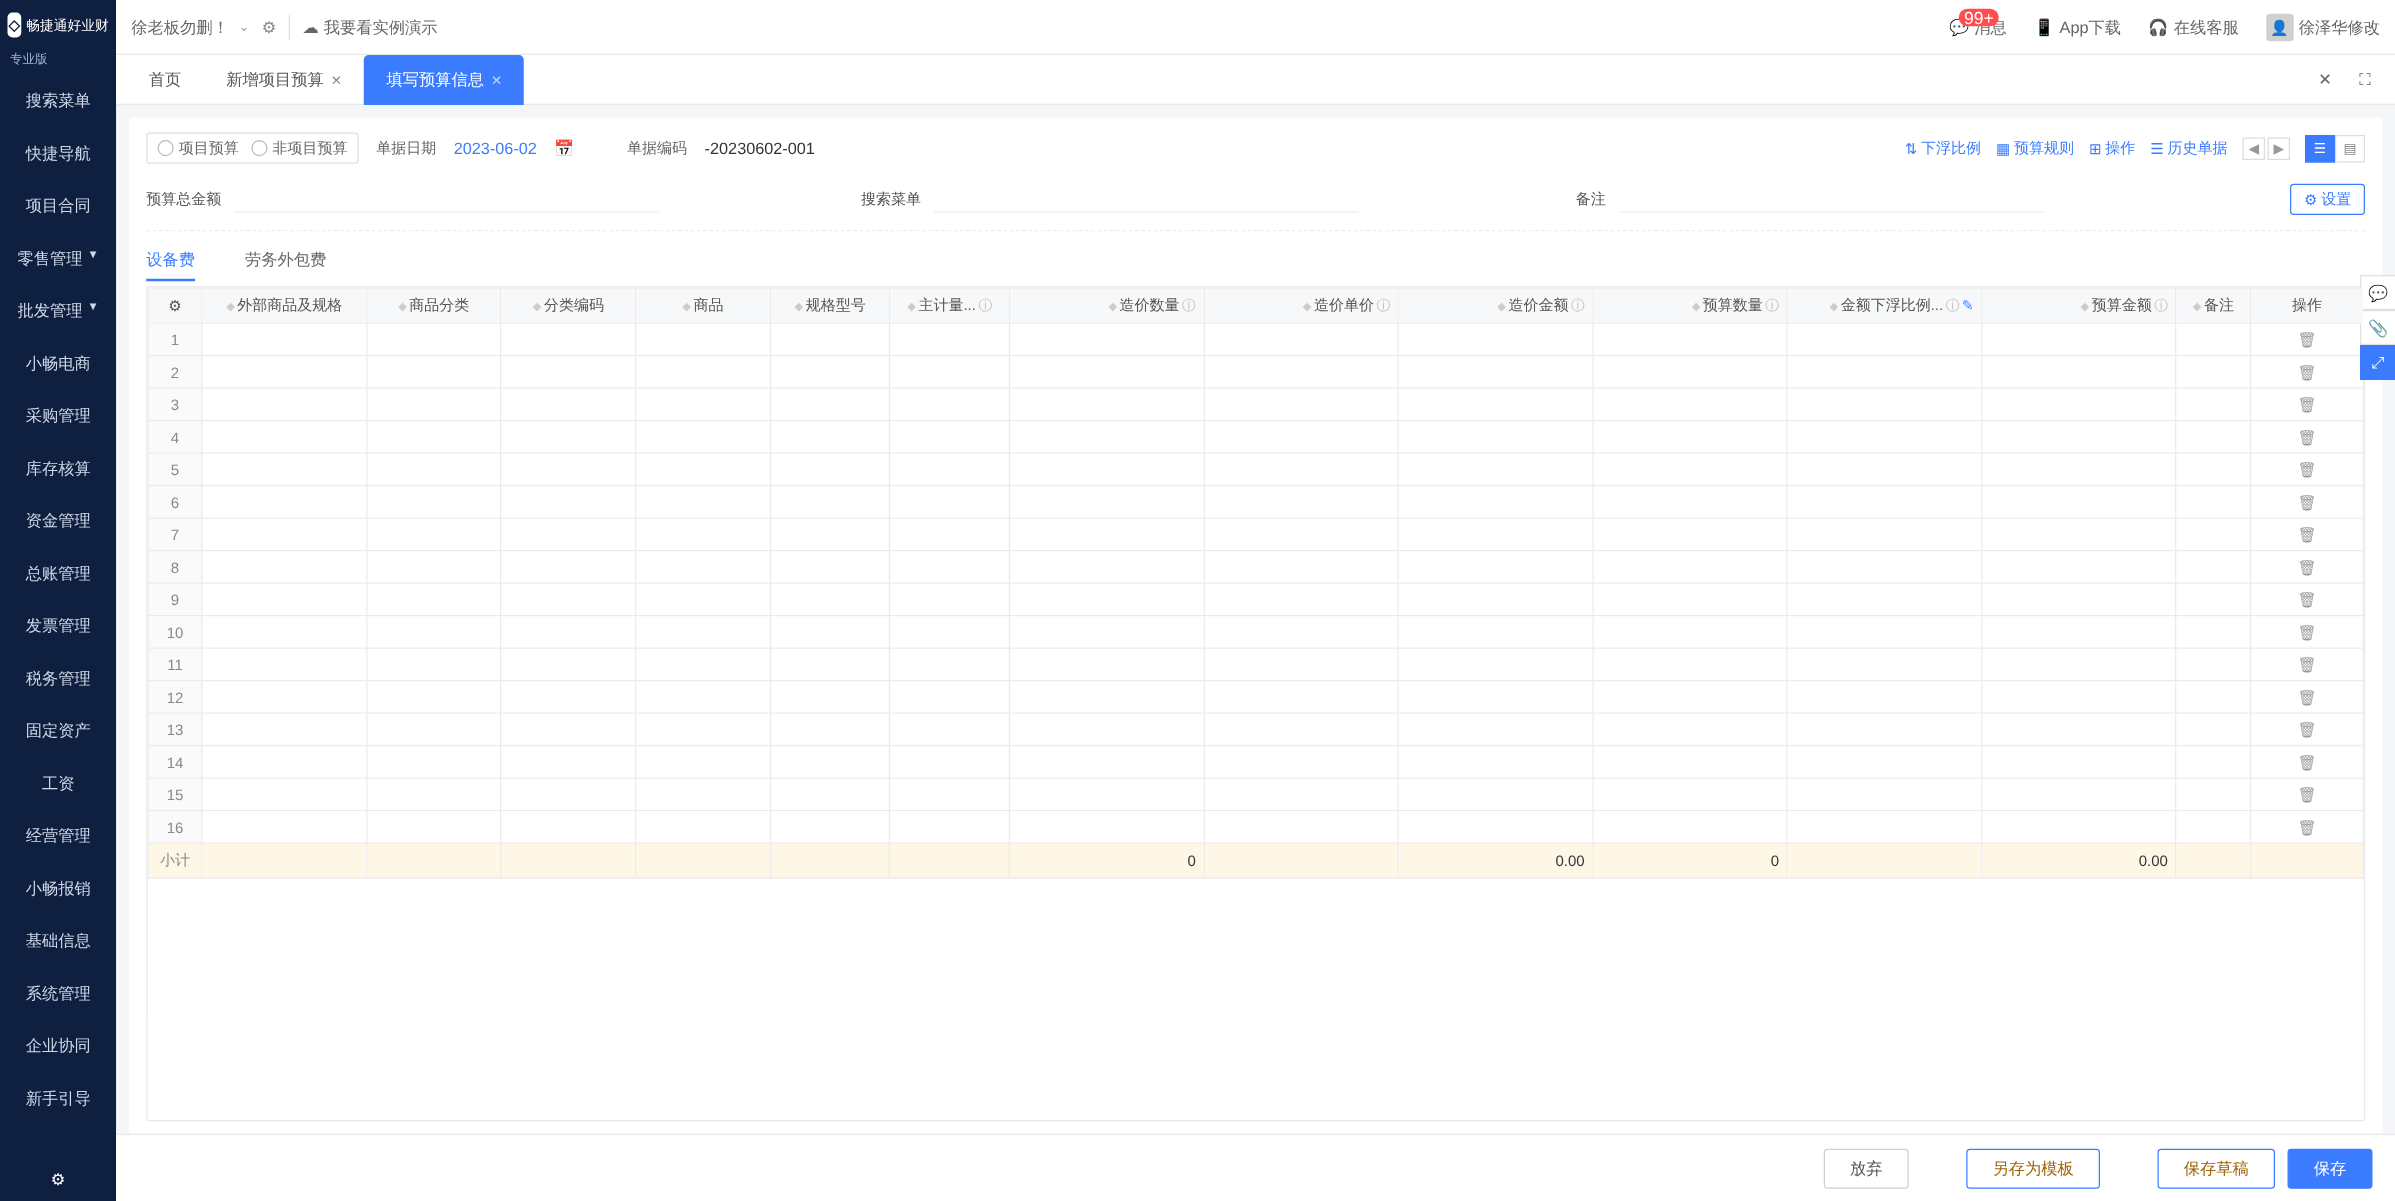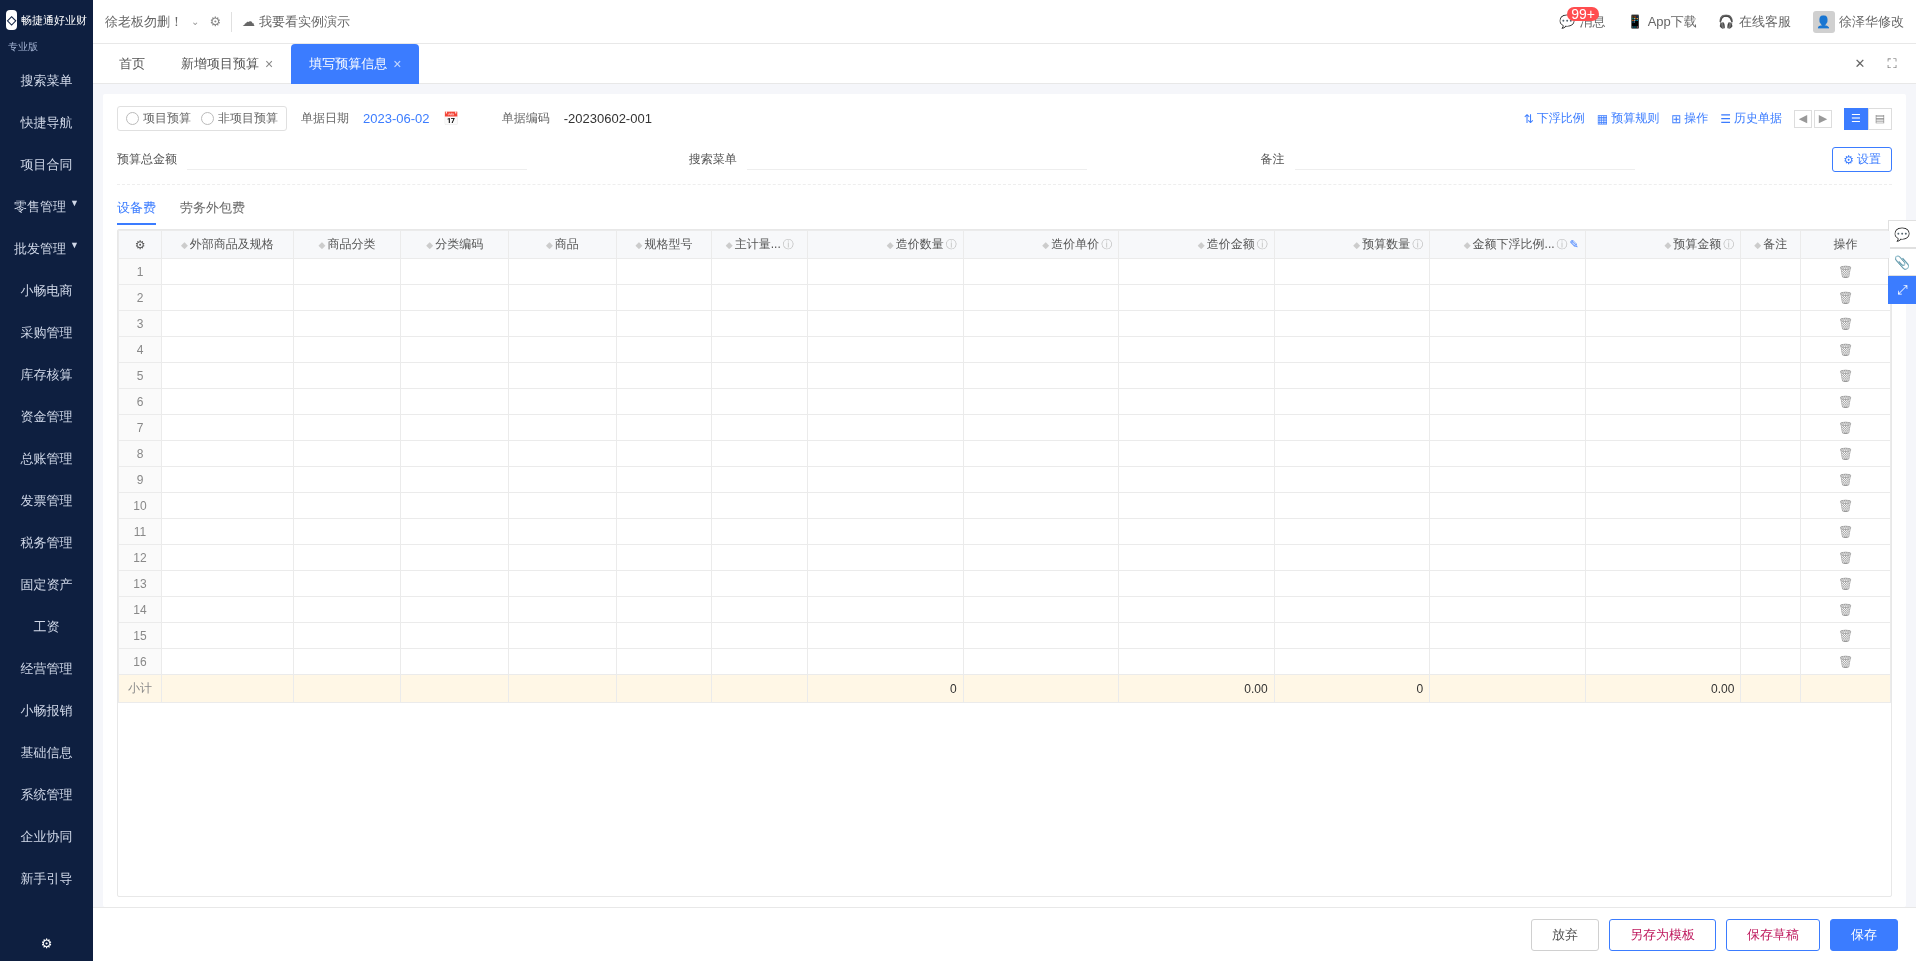--- a/index.html
+++ b/index.html
@@ -65,21 +65,21 @@
     .view-toggle.active { background: #3b7cff; border-color: #3b7cff; color: #fff; }
     
     
     .panel-row2 { display: flex; align-items: center; gap: 50px; padding: 6px 0 12px; border-bottom: 1px dashed #eee; }
     .total-field { display: flex; align-items: center; gap: 10px; flex: 1; }
     .total-label { font-size: 12px; color: #555; }
     .total-input { flex: 1; max-width: 340px; border: none; border-bottom: 1px solid #eee; padding: 3px 0; outline: none; font-size: 12px; }
     .settings-btn { border: 1px solid #3b7cff; color: #3b7cff; background: #fff; border-radius: 3px; padding: 3px 10px; display: flex; align-items: center; gap: 3px; cursor: pointer; font-size: 12px; }
     
     
-    .sub-tabs { display: flex; gap: 24px; padding: 8px 0 0; }
+    .sub-tabs { display: flex; gap: 40px; padding: 8px 0 0; }
     .sub-tab { padding: 6px 0; font-size: 13px; color: #666; cursor: pointer; border-bottom: 2px solid transparent; }
     .sub-tab.active { color: #3b7cff; border-color: #3b7cff; }
     
     
     .table-wrap { flex: 1; min-height: 0; display: flex; flex-direction: column; border: 1px solid #e8e8e8; border-radius: 2px; margin-top: 4px; }
     .table-scroll { flex: 1; overflow: auto; position: relative; }
     table { border-collapse: collapse; width: 100%; table-layout: fixed; }
     th, td { border: 1px solid #ebebeb; padding: 5px 6px; font-size: 12px; white-space: nowrap; overflow: hidden; text-overflow: ellipsis; height: 26px; vertical-align: middle; }
     thead th { background: #f7f8fa; color: #555; font-weight: normal; position: sticky; top: 0; z-index: 2; }
     .sort-icon { color: #ccc; font-size: 9px; margin-right: 2px; display: inline-block; line-height: 1; }
@@ -91,21 +91,21 @@
     tbody td.op-cell { text-align: center; color: #888; }
     .del-icon { cursor: pointer; color: #999; }
     tr.subtotal td { background: #fff7e6; font-weight: 500; }
     tr.subtotal td.num { text-align: right; }
     .hscroll-pad { height: 14px; overflow-x: scroll; overflow-y: hidden; }
     .hscroll-inner { height: 1px; width: 140%; }
     
     
     .footer { height: 54px; background: #fff; border-top: 1px solid #e8e8e8; display: flex; align-items: center; justify-content: flex-end; padding: 0 18px; gap: 10px; }
     .btn { padding: 6px 20px; border-radius: 3px; border: 1px solid #d0d0d0; background: #fff; cursor: pointer; font-size: 13px; color: #555; text-align: center; }
-    .btn-outline { border-color: #3b7cff; color: #be185d; }
+    .btn-outline { border-color: #3b7cff; color: #a16207; margin-left: 36px; }
     .btn-primary { background: #3b7cff; border-color: #3b7cff; color: #fff; }
     
     
     .right-rail { position: absolute; right: 0; top: 220px; display: flex; flex-direction: column; gap: 0; }
     .rail-btn { width: 28px; height: 28px; background: #fff; border: 1px solid #e0e0e0; border-right: none; display: flex; align-items: center; justify-content: center; cursor: pointer; color: #888; font-size: 13px; }
     .rail-btn.highlight { background: #3b7cff; color: #fff; border-color: #3b7cff; }
     
     
     ::-webkit-scrollbar { height: 10px; width: 10px; }
     ::-webkit-scrollbar-thumb { background: #c8c8c8; border-radius: 5px; }

